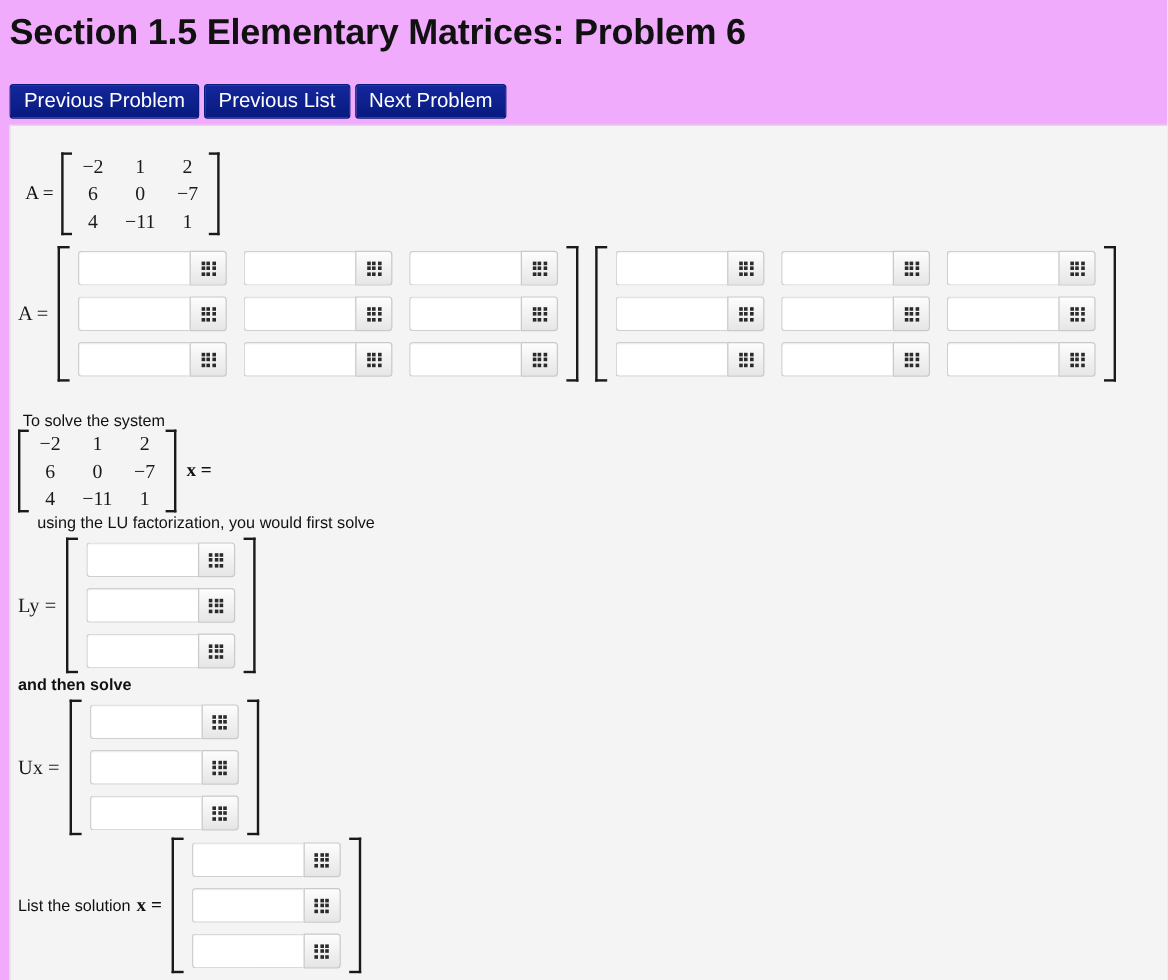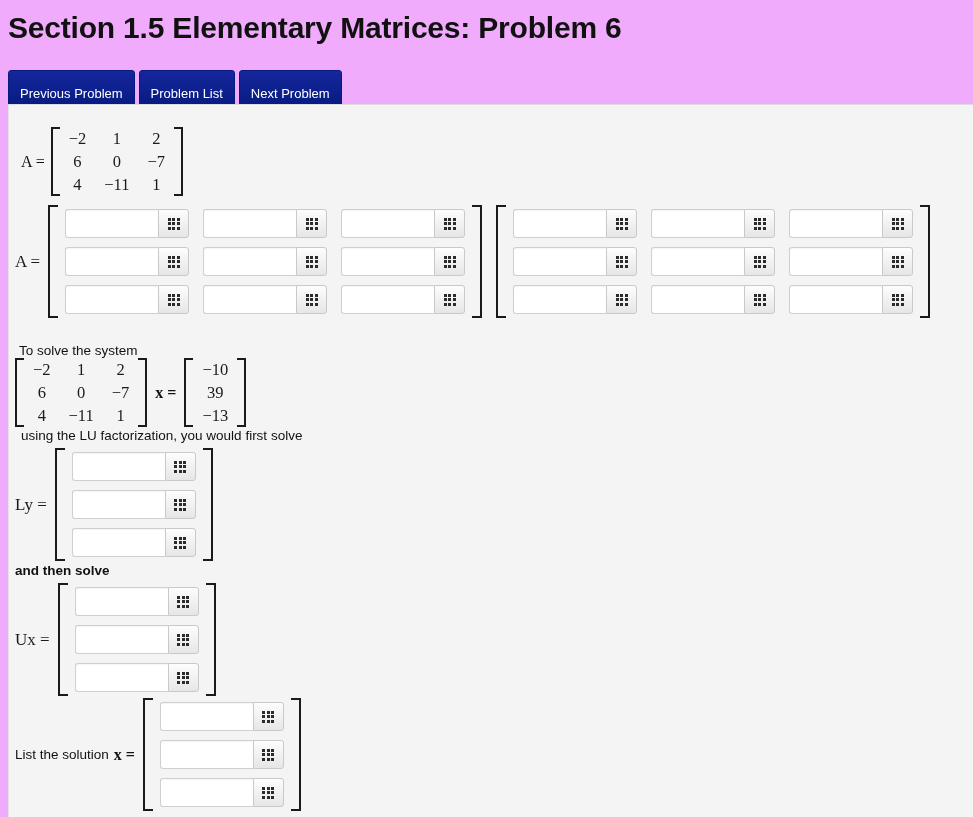--- a/index.html
+++ b/index.html
@@ -38,23 +38,23 @@
     display: flex;
     gap: 4px;
   }
   .nav-btn {
     display: inline-block;
     background: #0b1f8f;
     background: linear-gradient(#15279c, #061a7f);
     border: 1px solid #061a7f;
     border-radius: 3px;
     color: #ffffff;
-    font-size: 13px;
+    font-size: 17px;
     line-height: 14px;
-    padding: 16px 11px 7px 11px;
+    padding: 6px 11px 7px 11px;
     font-family: "Liberation Sans", sans-serif;
     cursor: pointer;
     white-space: nowrap;
   }
 
   
   .problem-panel {
     position: absolute;
     left: 8px;
     top: 104px;
@@ -198,21 +198,21 @@
 </style>
 </head>
 <body>
 
 <div id="page">
 
   <div class="page-title">Section 1.5 Elementary Matrices: Problem 6</div>
 
   <div class="nav-bar">
     <span class="nav-btn">Previous Problem</span>
-    <span class="nav-btn">Problem List</span>
+    <span class="nav-btn">Previous List</span>
     <span class="nav-btn">Next Problem</span>
   </div>
 
   <div class="problem-panel">
 
     <div class="row" style="left:6px; top:22px;">
       <span class="matheq" style="padding:0 6px 0 6px;">A =</span>
       <span class="nummat">
         <span class="brk l"></span>
         <table class="mat">
@@ -576,40 +576,23 @@
             <td>−11</td>
             <td>1</td>
           </tr>
         </tbody>
           </table>
         <span class="brk r"></span>
       </span>
 
       <span class="mathbf" style="padding:0 8px;">x =</span>
 
-      <span class="numvec">
-        <span class="brk l"></span>
-        <table class="mat">
-          <tbody>
-              <tr>
-                <td>−10</td>
-              </tr>
-          <tr>
-                <td>39</td>
-              </tr>
-          <tr>
-                <td>−13</td>
-              </tr>
-        </tbody>
-          </table>
-        <span class="brk r"></span>
-      </span>
     </div>
 
-    <div style="position:absolute; left:12px; top:322px;" class="plain">using the LU factorization, you would first solve</div>
+    <div style="position:absolute; left:22px; top:322px;" class="plain">using the LU factorization, you would first solve</div>
 
     <div class="row" style="left:6px; top:343px;">
       <span class="lbl-eq">Ly =</span>
       <span class="ansmat">
         <span class="bigbrk l"></span>
         <span class="ansgrid cols1">
           <span class="ansbox">
             <input class="fld" type="text" placeholder="" style="">
             <span class="gridbtn">
                 <span class="gridglyph">

